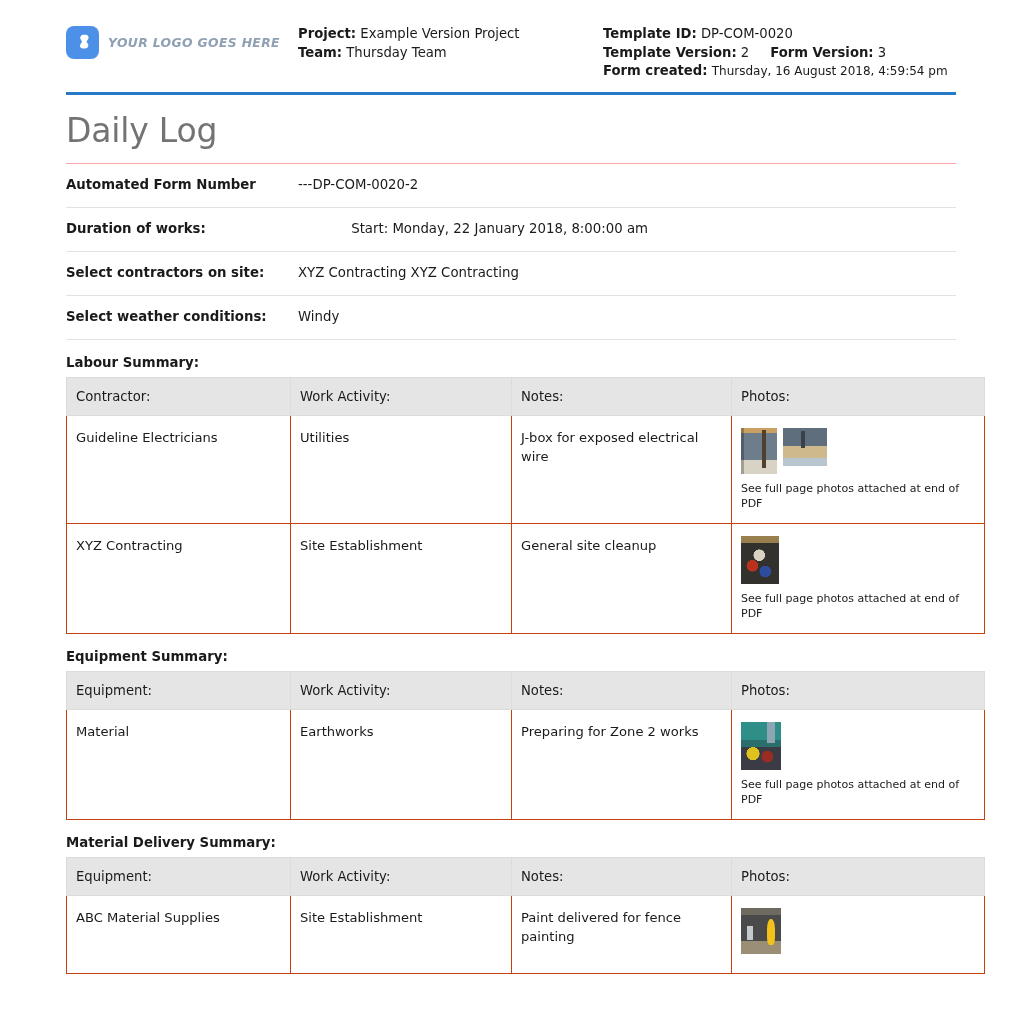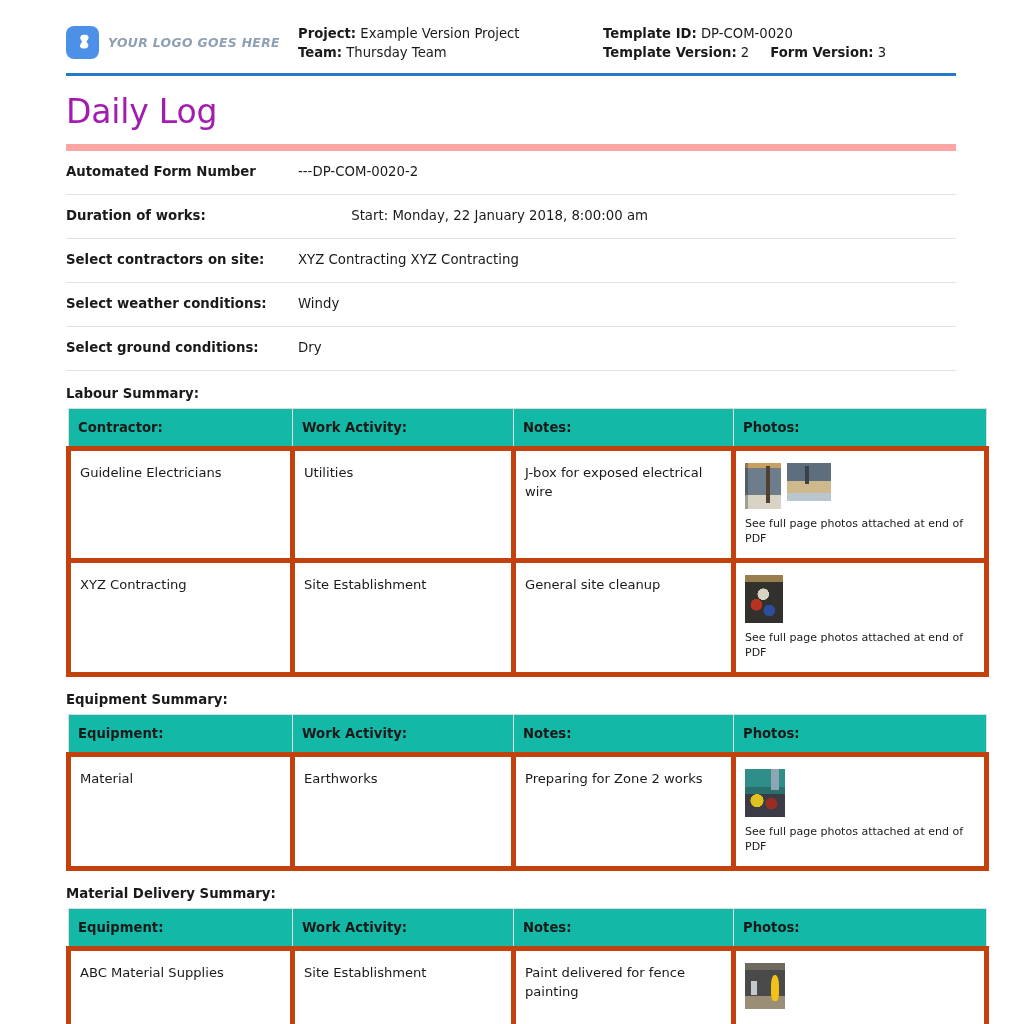--- a/index.html
+++ b/index.html
@@ -84,28 +84,28 @@
     height: 3px;
     background: #2579c6;
   }
 
   
   .doc-title {
     margin: 17px 66px 8px 66px;
     font-size: 33px;
     font-weight: normal;
     letter-spacing: -0.2px;
-    color: #a21caf;
+    color: #737373;
     line-height: 38px;
   }
 
   
   .form-rows {
     margin: 13px 66px 0 66px;
-    border-top: 7px solid #fca5a5;
+    border-top: 1px solid #fca5a5;
   }
   .frow {
     display: flex;
     border-bottom: 1px solid #e2e2e2;
     padding: 11px 0 12px 0;
     align-items: flex-start;
   }
   .frow .lab {
     flex: 0 0 232px;
     font-size: 13.3px;
@@ -135,30 +135,30 @@
     margin: 0 38px 0 66px;
     width: 918px;
     border-collapse: collapse;
     table-layout: fixed;
   }
   table.summary col.c-a { width: 224px; }
   table.summary col.c-b { width: 221px; }
   table.summary col.c-c { width: 220px; }
   table.summary col.c-d { width: 253px; }
   table.summary th {
-    background: #14b8a6;
+    background: #e5e5e5;
     border: 1px solid #dcdcdc;
     text-align: left;
     font-size: 13.2px;
-    font-weight: bold;
+    font-weight: normal;
     padding: 11px 9px 11px 9px;
     vertical-align: top;
   }
   table.summary td {
-    border: 5px solid #c2410c;
+    border: 1px solid #c2410c;
     font-size: 13.1px;
     padding: 12px 9px 12px 9px;
     vertical-align: top;
     line-height: 19px;
     background: #fff;
   }
   .thumbs {
     display: flex;
     align-items: flex-start;
     gap: 6px;
@@ -280,20 +280,24 @@
         <span class="k">Template ID:</span>
         <span class="v">DP-COM-0020</span>
       </div>
       <div>
         <span class="k">Template Version:</span>
         <span class="v">2</span>
         &nbsp;&nbsp;&nbsp;
         <span class="k">Form Version:</span>
         <span class="v">3</span>
       </div>
+      <div>
+        <span class="k">Form created:</span>
+        <span class="v small-v">Thursday, 16 August 2018, 4:59:54 pm</span>
+      </div>
     </div>
   </div>
 
   <div class="blue-rule"></div>
 
   <h1 class="doc-title">Daily Log</h1>
 
   <div class="form-rows">
       <div class="frow">
         <div class="lab">Automated Form Number</div>
@@ -310,26 +314,20 @@
       <div class="frow">
         <div class="lab">Select contractors on site:</div>
         <div class="val">
           <div class="plain">XYZ Contracting   XYZ Contracting</div>
         </div>
       </div>
       <div class="frow">
         <div class="lab">Select weather conditions:</div>
         <div class="val">
           <div class="plain">Windy</div>
-        </div>
-      </div>
-      <div class="frow">
-        <div class="lab">Select ground conditions:</div>
-        <div class="val">
-          <div class="plain">Dry</div>
         </div>
       </div>
     </div>
 
   <div>
       <div class="sec-title">Labour Summary:</div>
       <table class="summary">
         <colgroup>
           <col class="c-a">
           <col class="c-b">

